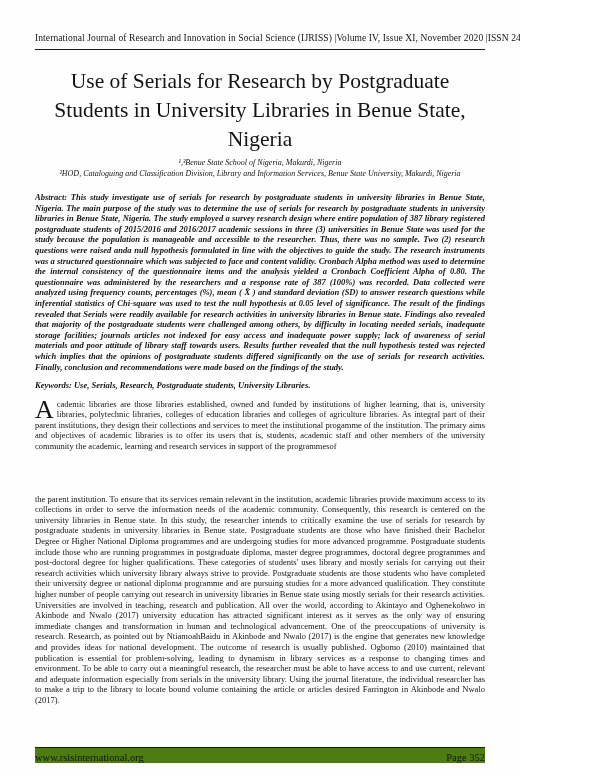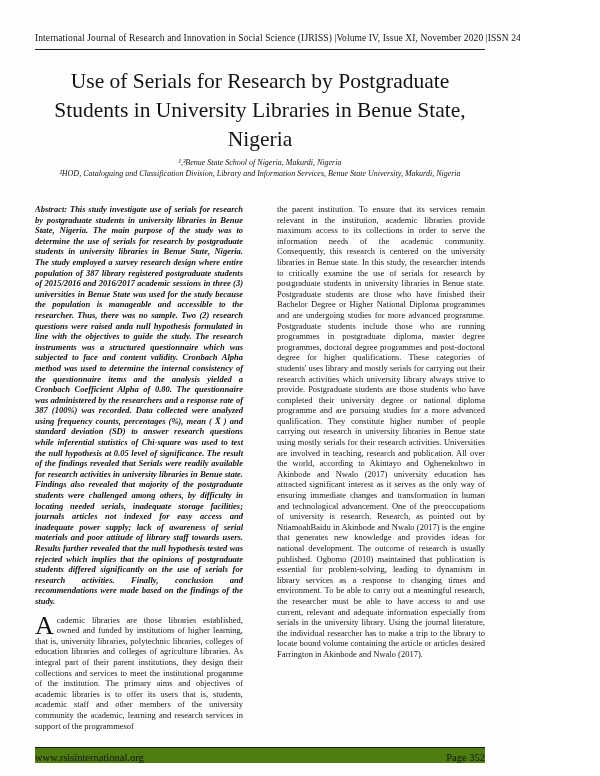--- a/index.html
+++ b/index.html
@@ -39,23 +39,24 @@
   }
   .affil {
     font-size: 8px;
     font-style: italic;
     text-align: center;
     line-height: 11px;
   }
   .columns {
     display: flex;
     gap: 34px;
-    margin-top: 25px;
+    margin-top: 13px;
     height: 556px;
     overflow: hidden;
+    flex-direction: column;
   }
   .col {
     flex: 1 1 0;
     min-width: 0;
     font-size: 8.5px;
     line-height: 10.6px;
     text-align: justify;
   }
   .col p { margin: 0 0 8px 0; }
   .abstract, .keywords { font-weight: bold; font-style: italic; }
@@ -99,20 +100,21 @@
   <div>
     <div class="affil">¹,³Benue State School of Nigeria, Makurdi, Nigeria</div>
     <div class="affil">²HOD, Cataloguing and Classification Division, Library and Information Services, Benue State University, Makurdi, Nigeria</div>
   </div>
 
   <div class="columns">
 
     <div class="col">
       <p class="abstract"><span>Abstract:</span> <span>This study investigate use of serials for research by postgraduate students in university libraries in Benue State, Nigeria. The main purpose of the study was to determine the use of serials for research by postgraduate students in university libraries in Benue State, Nigeria. The study employed a survey research design where entire population of 387 library registered postgraduate students of 2015/2016 and 2016/2017 academic sessions in three (3) universities in Benue State was used for the study because the population is manageable and accessible to the researcher. Thus, there was no sample. Two (2) research questions were raised anda null hypothesis formulated in line with the objectives to guide the study. The research instruments was a structured questionnaire which was subjected to face and content validity. Cronbach Alpha method was used to determine the internal consistency of the questionnaire items and the analysis yielded a Cronbach Coefficient Alpha of 0.80. The questionnaire was administered by the researchers and a response rate of 387 (100%) was recorded. Data collected were analyzed using frequency counts, percentages (%), mean ( X̄ ) and standard deviation (SD) to answer research questions while inferential statistics of Chi-square was used to test the null hypothesis at 0.05 level of significance. The result of the findings revealed that Serials were readily available for research activities in university libraries in Benue state. Findings also revealed that majority of the postgraduate students were challenged among others, by difficulty in locating needed serials, inadequate storage facilities; journals articles not indexed for easy access and inadequate power supply; lack of awareness of serial materials and poor attitude of library staff towards users. Results further revealed that the null hypothesis tested was rejected which implies that the opinions of postgraduate students differed significantly on the use of serials for research activities. Finally, conclusion and recommendations were made based on the findings of the study.</span></p>
 
+      <p class="keywords"><span>Keywords:</span> <span>Use, Serials, Research, Postgraduate students, University Libraries.</span></p>
 
 
       <p><span class="dropcap">A</span><span>cademic libraries are those libraries established, owned and funded by institutions of higher learning, that is, university libraries, polytechnic libraries, colleges of education libraries and colleges of agriculture libraries. As integral part of their parent institutions, they design their collections and services to meet the institutional progamme of the institution. The primary aims and objectives of academic libraries is to offer its users that is, students, academic staff and other members of the university community the academic, learning and research services in support of the programmesof</span></p>
     </div>
 
     <div class="col">
       <p>the parent institution. To ensure that its services remain relevant in the institution, academic libraries provide maximum access to its collections in order to serve the information needs of the academic community. Consequently, this research is centered on the university libraries in Benue state. In this study, the researcher intends to critically examine the use of serials for research by postgraduate students in university libraries in Benue state. Postgraduate students are those who have finished their Bachelor Degree or Higher National Diploma programmes and are undergoing studies for more advanced programme. Postgraduate students include those who are running programmes in postgraduate diploma, master degree programmes, doctoral degree programmes and post-doctoral degree for higher qualifications. These categories of students' uses library and mostly serials for carrying out their research activities which university library always strive to provide. Postgraduate students are those students who have completed their university degree or national diploma programme and are pursuing studies for a more advanced qualification. They constitute higher number of people carrying out research in university libraries in Benue state using mostly serials for their research activities. Universities are involved in teaching, research and publication. All over the world, according to Akintayo and Oghenekohwo in Akinbode and Nwalo (2017) university education has attracted significant interest as it serves as the only way of ensuring immediate changes and transformation in human and technological advancement. One of the preoccupations of university is research. Research, as pointed out by NtiamoahBaidu in Akinbode and Nwalo (2017) is the engine that generates new knowledge and provides ideas for national development. The outcome of research is usually published. Ogbomo (2010) maintained that publication is essential for problem-solving, leading to dynamism in library services as a response to changing times and environment. To be able to carry out a meaningful research, the researcher must be able to have access to and use current, relevant and adequate information especially from serials in the university library. Using the journal literature, the individual researcher has to make a trip to the library to locate bound volume containing the article or articles desired Farrington in Akinbode and Nwalo (2017).</p>
     </div>
 
   </div>

